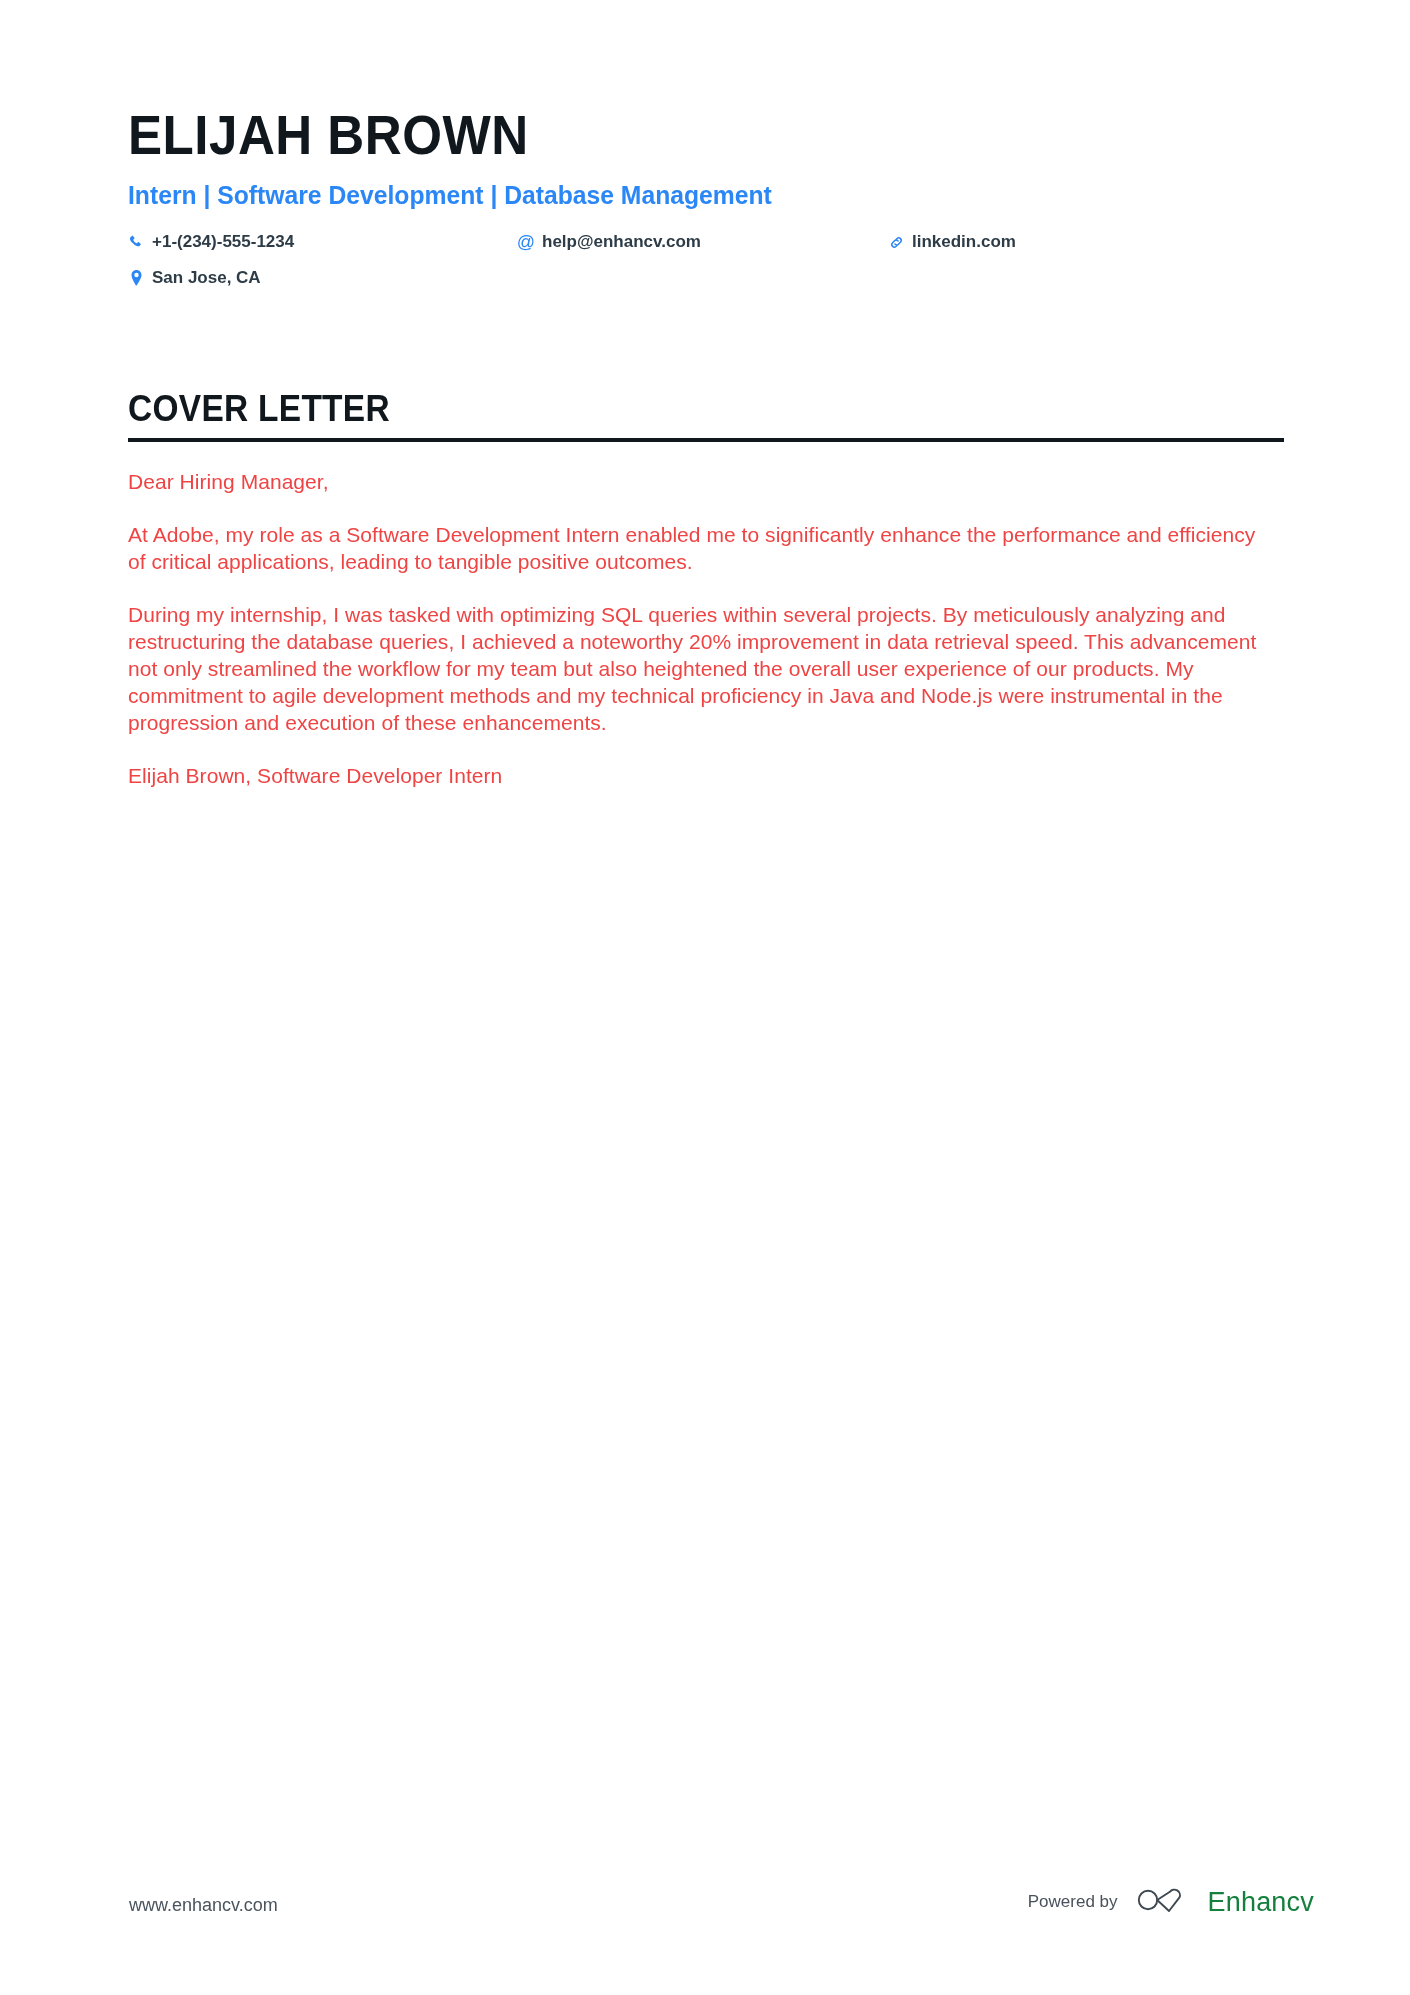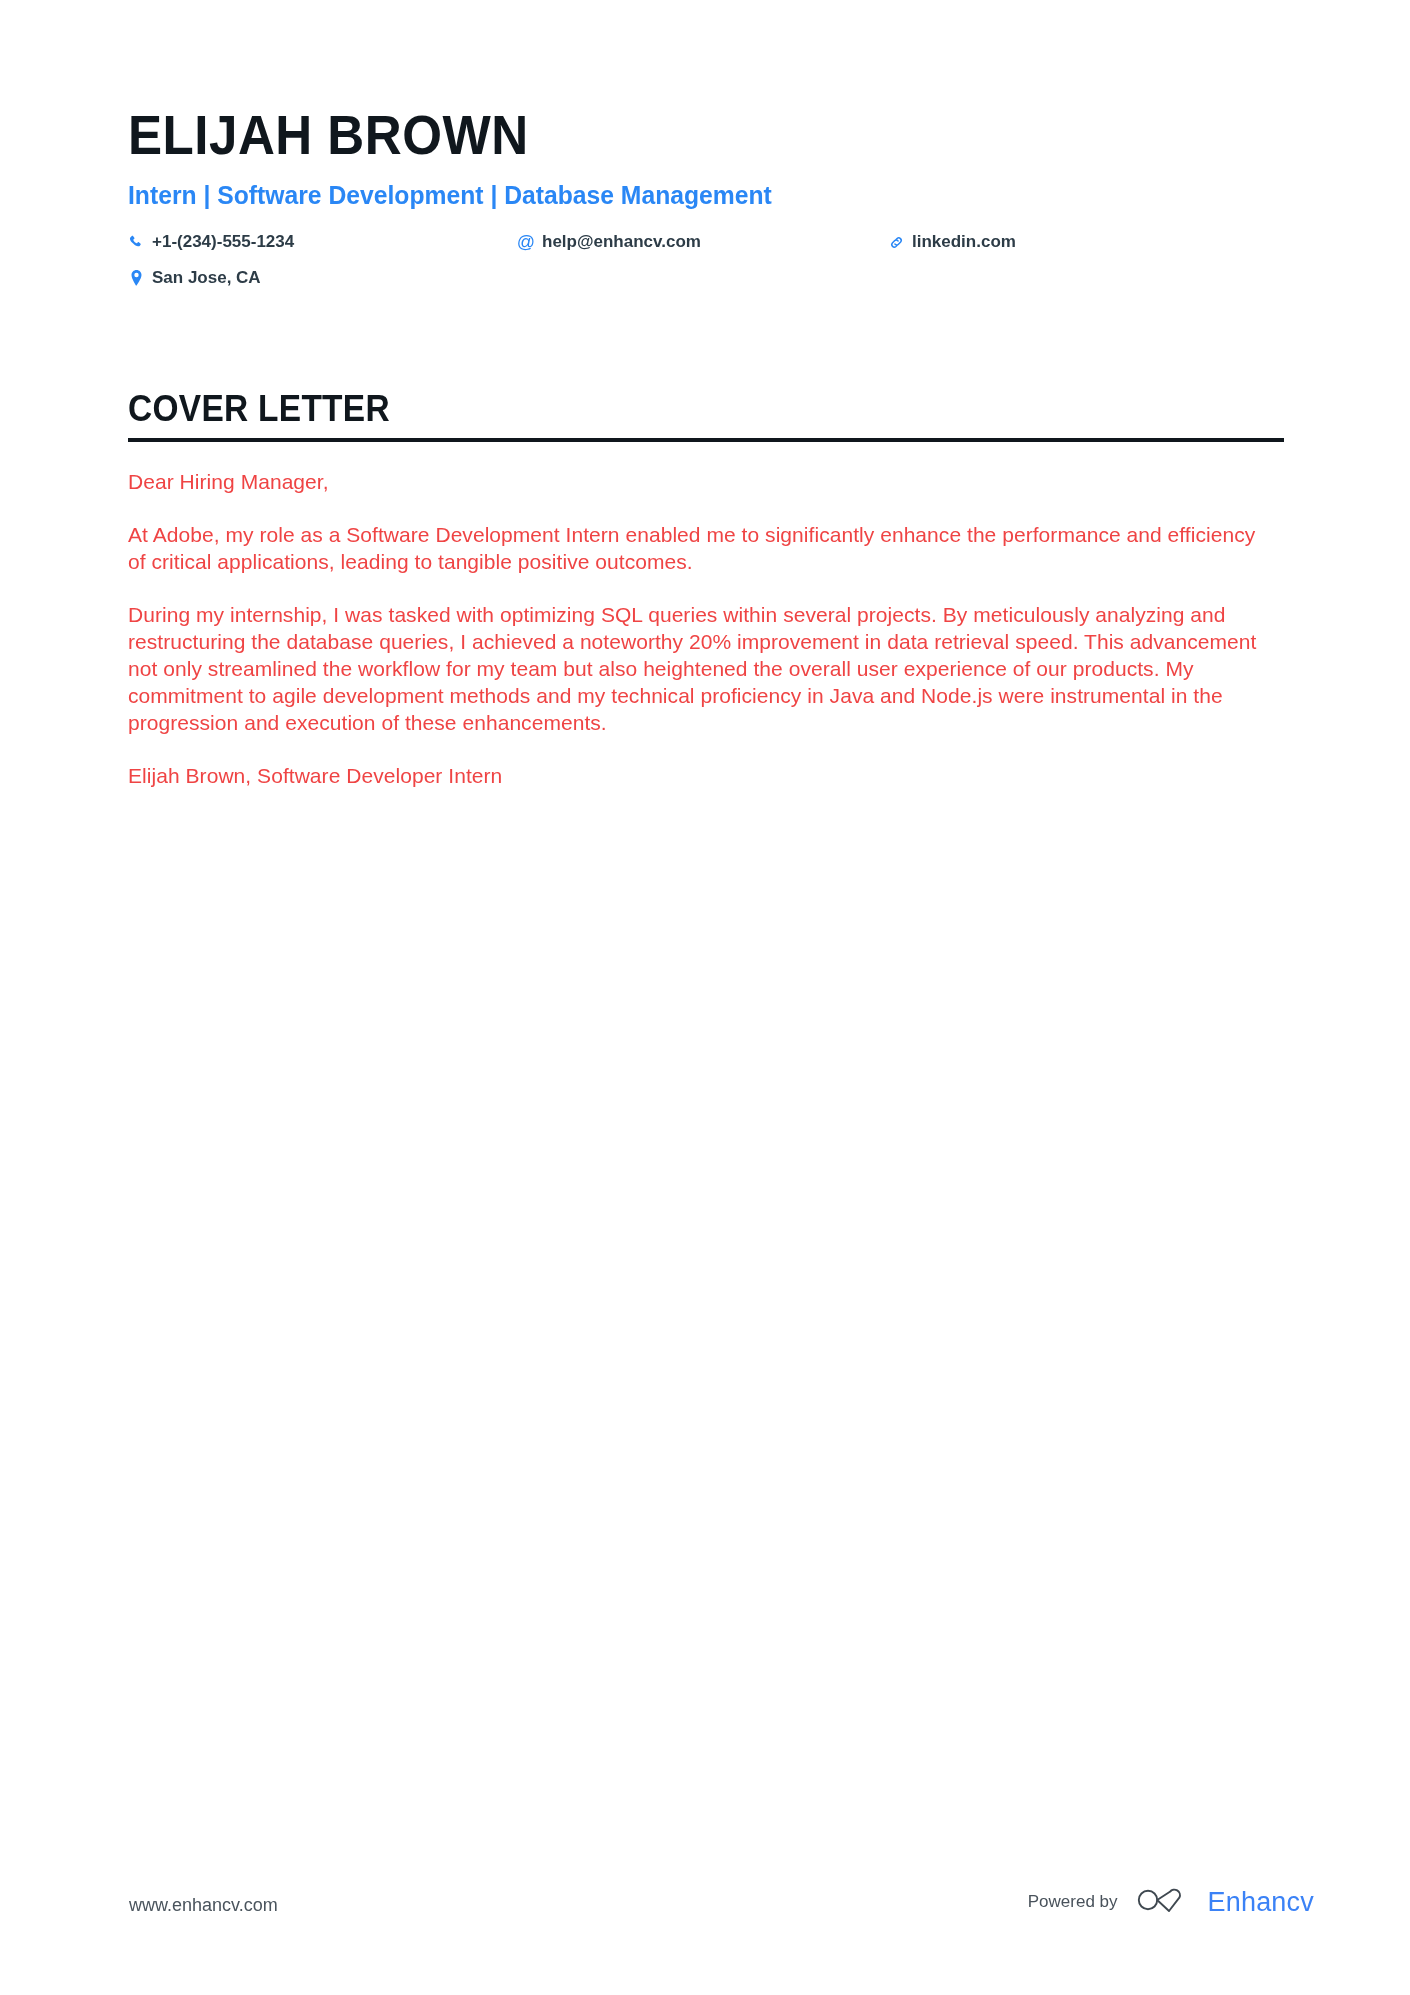--- a/index.html
+++ b/index.html
@@ -171,21 +171,21 @@
     font-family: "Liberation Sans", sans-serif;
     font-size: 17px;
     line-height: 24px;
     color: #49525b;
   }
   .brand-mark { display: block; }
   .brand-name {
     font-family: "Liberation Sans", sans-serif;
     font-size: 27px;
     line-height: 30px;
-    color: #3b82f6;
+    color: #15803d;
     letter-spacing: 0.2px;
   }
 </style>
 </head>
 <body>
 
 <div class="page">
 
   <div class="header">
     <h1 class="name">ELIJAH BROWN</h1>

